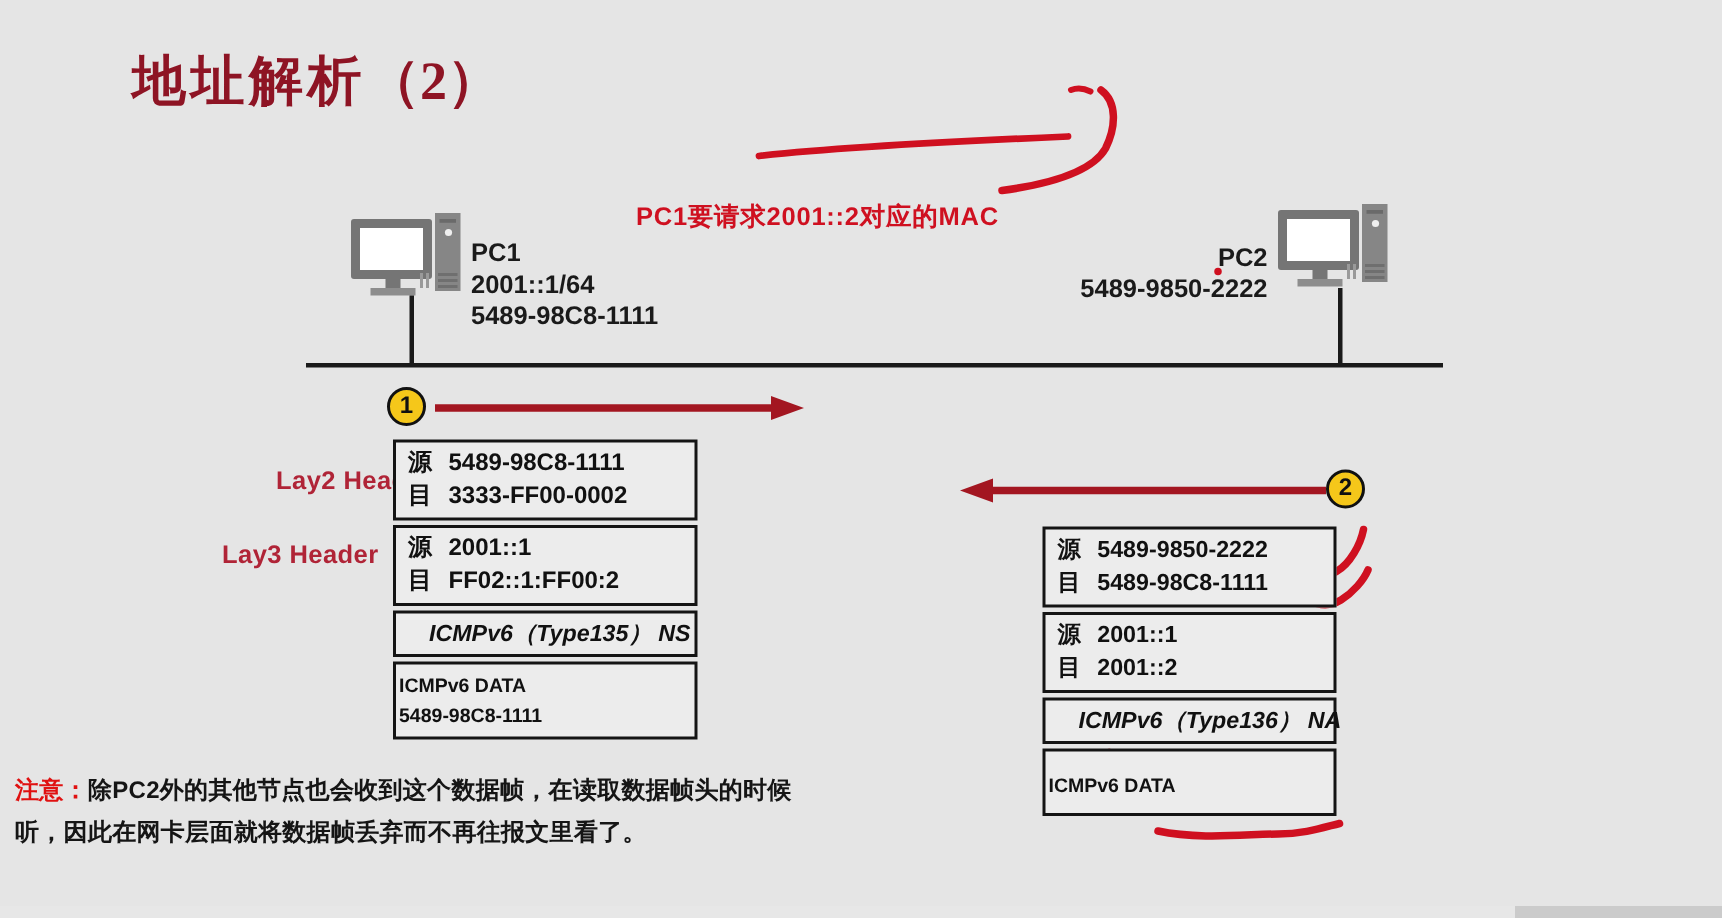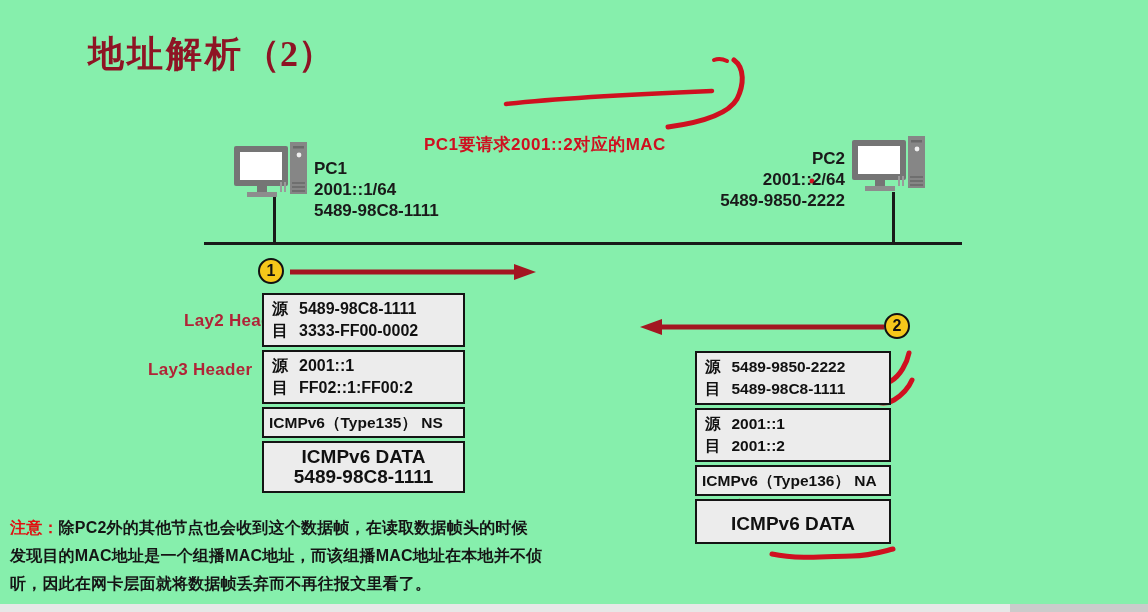--- a/index.html
+++ b/index.html
@@ -2,21 +2,21 @@
 <html style="--title-red: #8e1424; --handwriting-red: #cf1020; --arrow-red: #a31621; --label-red: #b02437; --mac-red: #a3112a; --step-yellow: #f5c71a;"><head>
 <meta charset="utf-8">
 <style>
   :root{
     --title-red:#8e1424; --handwriting-red:#cf1020; --arrow-red:#a31621;
     --label-red:#b02437; --mac-red:#a3112a; --step-yellow:#f5c71a;
   }
   *{box-sizing:border-box; margin:0; padding:0;}
   html,body{width:1148px; height:612px;}
   body{font-family:"Liberation Sans",sans-serif; background:#fff; overflow:hidden;}
-  .page{position:relative; width:1148px; height:612px; background:#86efac;}
+  .page{position:relative; width:1148px; height:612px; background:#e5e5e5;}
 
   .title{position:absolute; left:88px; top:30px; font-size:36px; font-weight:bold;
          color:var(--title-red); letter-spacing:3px;}
   .title .num{font-family:"Liberation Serif",serif; letter-spacing:0;}
 
   .overlay{position:absolute; left:0; top:0; width:1148px; height:612px; pointer-events:none;}
   .hand{fill:none; stroke:var(--handwriting-red); stroke-linecap:round;}
   .arrowline{stroke:var(--arrow-red);}
   .arrowhead{fill:var(--arrow-red); stroke:none;}
 
@@ -34,22 +34,22 @@
     background:var(--step-yellow); border:2.5px solid #111; color:#111;
     font-size:16px; font-weight:bold; display:flex; align-items:center; justify-content:center; z-index:5;}
 
   .lay-label{position:absolute; font-size:17px; font-weight:bold; color:var(--label-red); letter-spacing:.3px;}
 
   .pkt{position:absolute;}
   .pk-row{border:2px solid #141414; background:#ececec; margin-bottom:3px;
           font-weight:bold; color:#111; white-space:nowrap;}
   .pk-row.pair{padding:3px 8px;}
   .pk-line{display:flex; gap:11px; line-height:22px; font-size:16px;}
-  .pk-row.single{padding:2px 5px; line-height:23px; font-size:15.5px; text-align:left;}
-  .pk-row.datacell{text-align:center; font-size:19px; line-height:20px; padding:4px 2px;}
+  .pk-row.single{padding:2px 22px; line-height:23px; font-size:15.5px; text-align:left;font-style:italic;}
+  .pk-row.datacell{font-size:13px; line-height:20px; padding:4px 2px;}
   .pkt-right .pk-line{font-size:15.5px;}
   .pkt-right .pk-row.datacell{padding-top:12px; padding-bottom:8px; line-height:21px;}
   .mac-red{color:var(--mac-red);}
 
   .note{position:absolute; left:10px; top:514px; width:662px; font-size:16px; font-weight:bold;
         color:#151515; line-height:28px; letter-spacing:.2px;}
   .note .prefix{color:#e01111;}
 
   .bottom-strip{position:absolute; left:0; top:604px; width:1148px; height:8px; background:#e7e7e7;}
   .bottom-strip-dark{position:absolute; left:1010px; top:604px; width:138px; height:8px; background:#cbcbcb;}
@@ -109,23 +109,22 @@
     <rect x="13" y="50" width="30" height="5" fill="#8d8d8d"></rect>
     <rect x="56" y="0" width="17" height="52" fill="#868686"></rect>
     <rect x="59" y="4" width="11" height="2.5" fill="#6a6a6a"></rect>
     <circle cx="65" cy="13" r="2.4" fill="#efefef"></circle>
     <rect x="58" y="40" width="13" height="2" fill="#6f6f6f"></rect>
     <rect x="58" y="44" width="13" height="2" fill="#6f6f6f"></rect>
     <rect x="58" y="48" width="13" height="2" fill="#6f6f6f"></rect>
     <rect x="46" y="40" width="2" height="10" fill="#9a9a9a"></rect>
     <rect x="50" y="40" width="2" height="10" fill="#9a9a9a"></rect>
   </svg>
-  <div class="pc-text right" style="left:595px; top:148px; width:250px;">
+  <div class="pc-text right" style="left:595px; top:161px; width:250px;">
     <div class="pc-name">PC2</div>
-    <div>2001::2/64</div>
     <div>5489-9850-2222</div>
   </div>
 
   <div class="busline" style="left:204px; top:242px; width:758px; height:3px;"></div>
   <div class="busline" style="left:273px; top:197px; width:3px; height:47px;"></div>
   <div class="busline" style="left:892px; top:192px; width:3px; height:52px;"></div>
 
   <div class="step-circle" style="left:258px; top:258px;">
       <span>1</span>
     </div>
@@ -186,20 +185,19 @@
       </div>
     </div>
     <div class="pk-row single">ICMPv6（Type136） NA</div>
     <div class="pk-row datacell">
       <div>ICMPv6 DATA</div>
     </div>
   </div>
 
   <div class="note">
     <div><span class="prefix">注意：</span><span>除PC2外的其他节点也会收到这个数据帧，在读取数据帧头的时候</span></div>
-    <div>发现目的MAC地址是一个组播MAC地址，而该组播MAC地址在本地并不侦</div>
     <div>听，因此在网卡层面就将数据帧丢弃而不再往报文里看了。</div>
   </div>
 
   <div class="bottom-strip"></div>
   <div class="bottom-strip-dark"></div>
 
 </div>
 
 </body></html>

